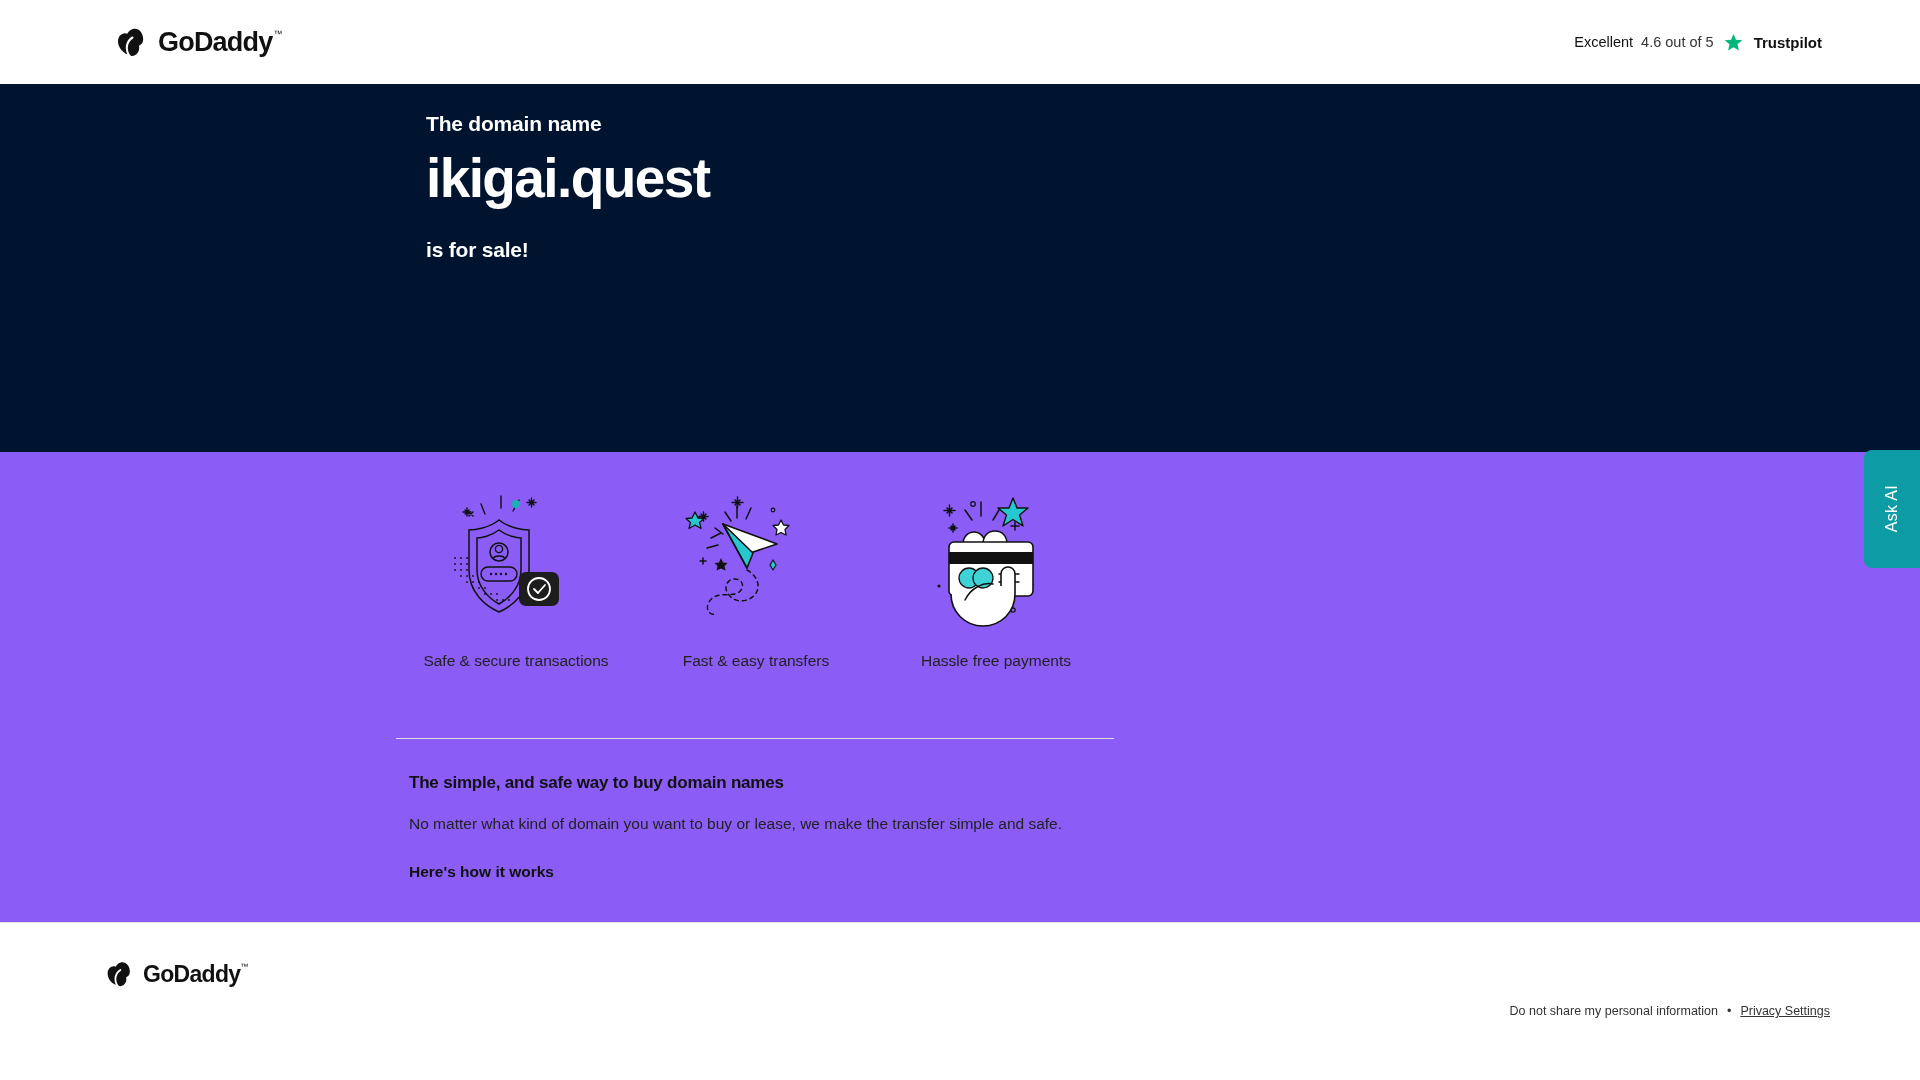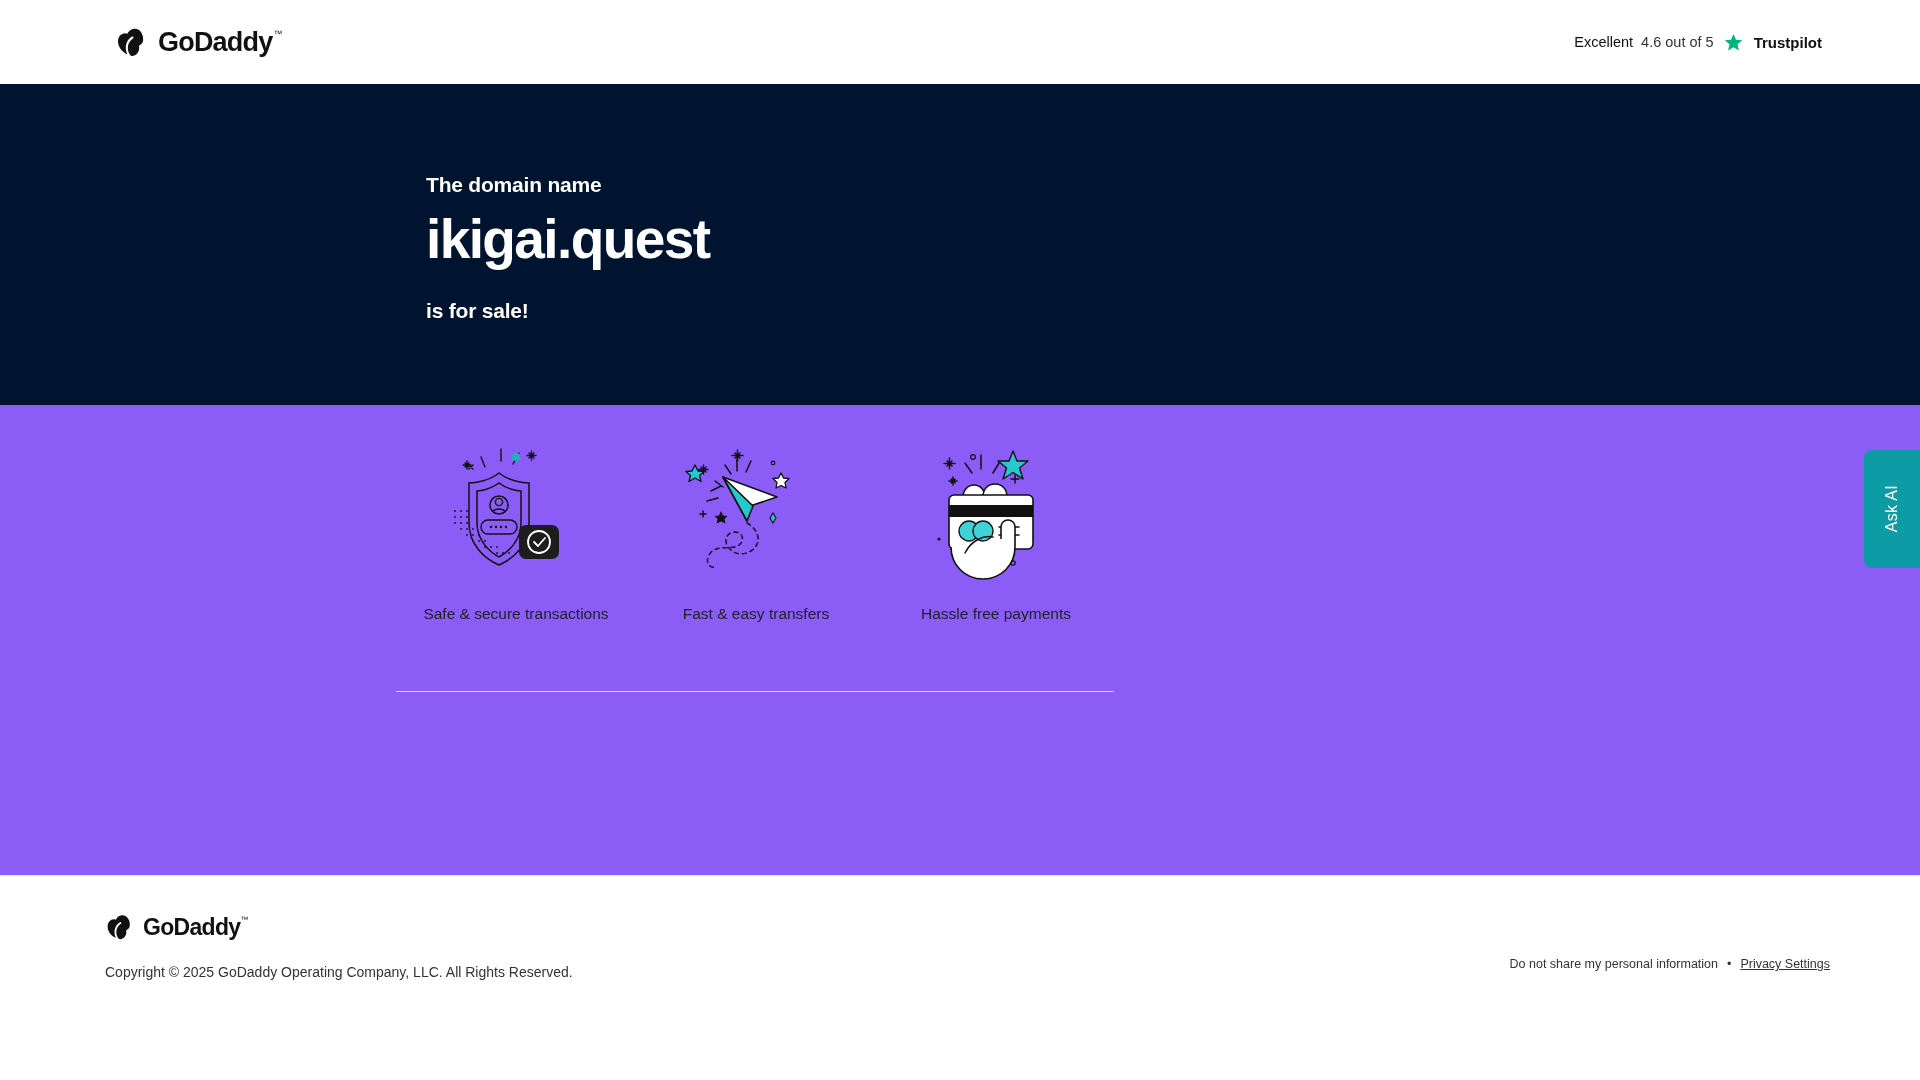--- a/index.html
+++ b/index.html
@@ -66,23 +66,23 @@
     display: flex;
     align-items: center;
     gap: 11px;
     margin-left: 2px;
   }
   .tp-name { font-weight: bold; font-size: 15px; }
 
   
   .hero {
     background: #01142f;
-    height: 321px;
+    height: 368px;
     padding-left: 426px;
-    padding-top: 89px;
+    padding-top: 28px;
     color: #ffffff;
   }
   .hero-eyebrow {
     font-size: 21px;
     font-weight: bold;
     letter-spacing: -0.2px;
     margin-bottom: 14px;
   }
   .hero-domain {
     font-size: 55px;
@@ -379,37 +379,41 @@
           <path d="M44 118 c6-12 18-18 28-16" stroke="#111" stroke-width="1.5" fill="none" stroke-linecap="round"></path>
         </svg>
       </div>
       <div class="feature-label">Hassle free payments</div>
     </div>
 
   </div>
 
   <div class="divider"></div>
 
+  <div class="copyblock">
+    <div class="copy-head">The simple, and safe way to buy domain names</div>
+    <div class="copy-body">No matter what kind of domain you want to buy or lease, we make the transfer simple and safe.</div>
+    <div class="copy-how">Here's how it works</div>
+  </div>
 
 </div>
 
 <div class="ask-ai">
   <span>Ask AI</span>
 </div>
 
 <div class="footer">
 
   <div class="footer-logo-wrap">
     <svg width="30" height="30" viewBox="0 0 34 34">
       <path d="M23.2 4.6c-2.6-1.5-5.9-1.1-8.3 0.8 -1.1 0.9-2 2-2.6 3.3 -0.7-0.3-1.5-0.5-2.3-0.5 -3.9 0-7 3.6-7 8.1 0 5 3.2 9.6 7.4 12.1 0.6 0.4 1.3 0.7 2 0.9 -1-1.9-1.6-4.1-1.6-6.4 0-4.9 2.5-9.2 6.2-11.3 0.5-0.3 1.1-0.1 1.4 0.4 0.3 0.5 0.1 1.1-0.4 1.4 -3.1 1.8-5.2 5.4-5.2 9.5 0 3.1 1.2 5.9 3.1 7.8 0.4 0.1 0.9 0.2 1.3 0.2 3.9 0 7-3.6 7-8.1 0-0.7-0.1-1.4-0.2-2.1 1.3-0.6 2.4-1.5 3.3-2.6C29.1 15.6 28.4 7.6 23.2 4.6z" fill="#111111"></path>
     </svg>
     <div class="footer-wordmark"><span>GoDaddy</span><sup>™</sup></div>
   </div>
 
-  <div class="footer-copy">Copyright © 2025 GoDaddy Operating Company, LLC. All Rights Reserved.</div>
 
   <div class="footer-links">
     <span>Do not share my personal information</span>
     <span class="dot">•</span>
     <a href="#">Privacy Settings</a>
   </div>
 
 </div>
 
 </body></html>

